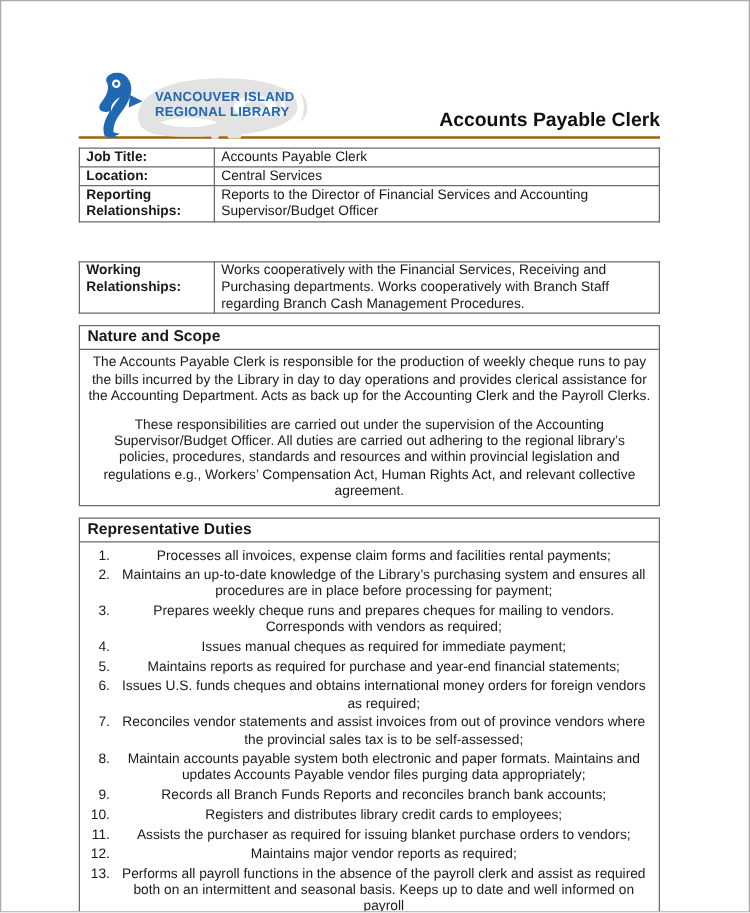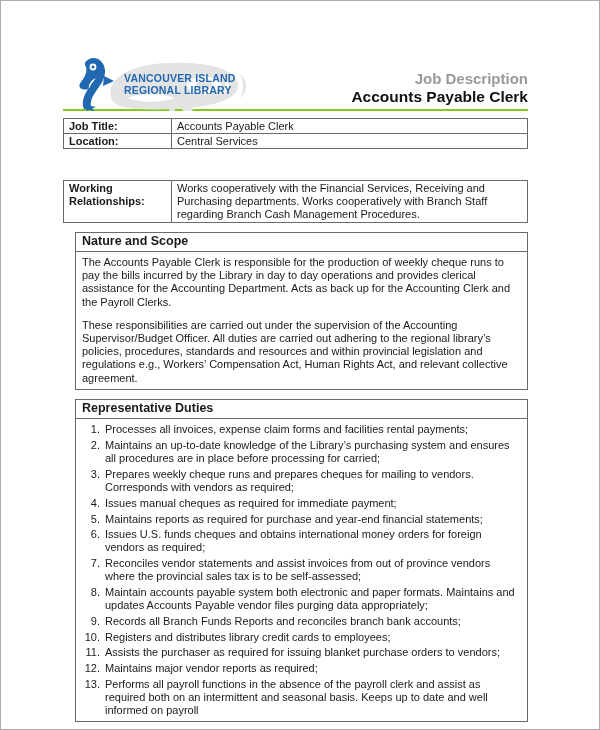--- a/index.html
+++ b/index.html
@@ -4,43 +4,43 @@
 <style>
   html,body { margin:0; padding:0; background:#ffffff; }
   body { font-family:"Liberation Sans","DejaVu Sans",sans-serif; }
   .frame {
     position:relative; width:598px; height:728px;
     border:1px solid #ababab; background:#ffffff; overflow:hidden;
   }
   .content { position:absolute; left:62px; top:57px; width:465px; }
 
   
-  .header { position:relative; height:51px; border-bottom:2px solid #84cc16; }
+  .header { position:relative; height:51px; border-bottom:2px solid #a16207; }
   .logo { position:absolute; left:13px; top:0; width:170px; height:53px; }
   .logo svg { position:absolute; left:0; top:0; }
   .logo-text {
     position:absolute; left:48px; top:14px;
     font-size:10.5px; font-weight:bold; color:#2068b2;
     line-height:12px; letter-spacing:0.2px; white-space:nowrap;
   }
   .titles { position:absolute; right:0; bottom:3px; text-align:right; }
   .doc-type  { font-size:15px; font-weight:bold; color:#9a9a9a; line-height:18px; }
   .doc-title { font-size:15.5px; font-weight:bold; color:#111; line-height:18px; }
 
   
   table.info { width:100%; border-collapse:collapse; font-size:11px; line-height:13.2px; color:#1a1a1a; }
   table.info td { border:1px solid #6a6a6a; padding:0.5px 5px; vertical-align:top; }
   table.info td.lbl { width:97px; font-weight:bold; }
   .tbl-top { margin-top:7px; }
   .tbl-working { margin-top:31px; }
 
   
-  .section { margin-top:9px; border:1px solid #6a6a6a; color:#1a1a1a;margin-left:12px; }
+  .section { margin-top:9px; border:1px solid #6a6a6a; color:#1a1a1a; }
   .sec-head { font-weight:bold; font-size:12.5px; line-height:15px; padding:1px 6px 2px; border-bottom:1px solid #6a6a6a; }
-  .sec-body { padding:2px 6px 4px; font-size:11px; line-height:13.2px; }
+  .sec-body { padding:2px 6px 4px; font-size:11px; line-height:13.2px;text-align:center; }
   .sec-body p { margin:2px 0 0; }
   .sec-body p + p { margin-top:10px; }
   .sec-body ol { margin:0; padding:0 0 0 21px; }
   .sec-body li { margin:2.5px 0 0; padding-left:2px; }
 </style>
 </head>
 <body>
 
 <div class="frame">
   <div class="content">
@@ -72,38 +72,41 @@
             <path d="M20,20 c-3,4 -6,7 -7,11 c-1,-4 2,-9 7,-11 Z"></path>
           </g>
           <circle cx="17" cy="9" r="1.6" fill="#2068b2"></circle>
         </svg>
         <div class="logo-text">
           <div>VANCOUVER ISLAND</div>
           <div>REGIONAL LIBRARY</div>
         </div>
       </div>
       <div class="titles">
-        <div class="doc-type">Job Description</div>
         <div class="doc-title">Accounts Payable Clerk</div>
       </div>
     </div>
 
     <table class="info tbl-top">
       <colgroup>
           <col style="width:107px">
           <col>
         </colgroup>
       <tbody>
         <tr>
           <td class="lbl">Job Title:</td>
           <td>Accounts Payable Clerk</td>
         </tr>
         <tr>
           <td class="lbl">Location:</td>
           <td>Central Services</td>
+        </tr>
+        <tr>
+          <td class="lbl">Reporting Relationships:</td>
+          <td>Reports to the Director of Financial Services and Accounting Supervisor/Budget Officer</td>
         </tr>
       </tbody>
     </table>
 
     <table class="info tbl-working">
       <colgroup>
           <col style="width:107px">
           <col>
         </colgroup>
       <tbody>
@@ -120,21 +123,21 @@
         <p>The Accounts Payable Clerk is responsible for the production of weekly cheque runs to pay the bills incurred by the Library in day to day operations and provides clerical assistance for the Accounting Department.  Acts as back up for the Accounting Clerk and the Payroll Clerks.</p>
         <p>These responsibilities are carried out under the supervision of the Accounting Supervisor/Budget Officer. All duties are carried out adhering to the regional library’s policies, procedures, standards and resources and within provincial legislation and regulations e.g., Workers’ Compensation Act, Human Rights Act, and relevant collective agreement.</p>
       </div>
     </div>
 
     <div class="section">
       <div class="sec-head">Representative Duties</div>
       <div class="sec-body">
         <ol>
             <li>Processes all invoices, expense claim forms and facilities rental payments;</li>
-            <li>Maintains an up-to-date knowledge of the Library’s purchasing system and ensures all procedures are in place before processing for carried;</li>
+            <li>Maintains an up-to-date knowledge of the Library’s purchasing system and ensures all procedures are in place before processing for payment;</li>
             <li>Prepares weekly cheque runs and prepares cheques for mailing to vendors. Corresponds with vendors as required;</li>
             <li>Issues manual cheques as required for immediate payment;</li>
             <li>Maintains reports as required for purchase and year-end financial statements;</li>
             <li>Issues U.S. funds cheques and obtains international money orders for foreign vendors as required;</li>
             <li>Reconciles vendor statements and assist invoices from out of province vendors where the provincial sales tax is to be self-assessed;</li>
             <li>Maintain accounts payable system both electronic and paper formats. Maintains and updates Accounts Payable vendor files purging data appropriately;</li>
             <li>Records all Branch Funds Reports and reconciles branch bank accounts;</li>
             <li>Registers and distributes library credit cards to employees;</li>
             <li>Assists the purchaser as required for issuing blanket purchase orders to vendors;</li>
             <li>Maintains major vendor reports as required;</li>

